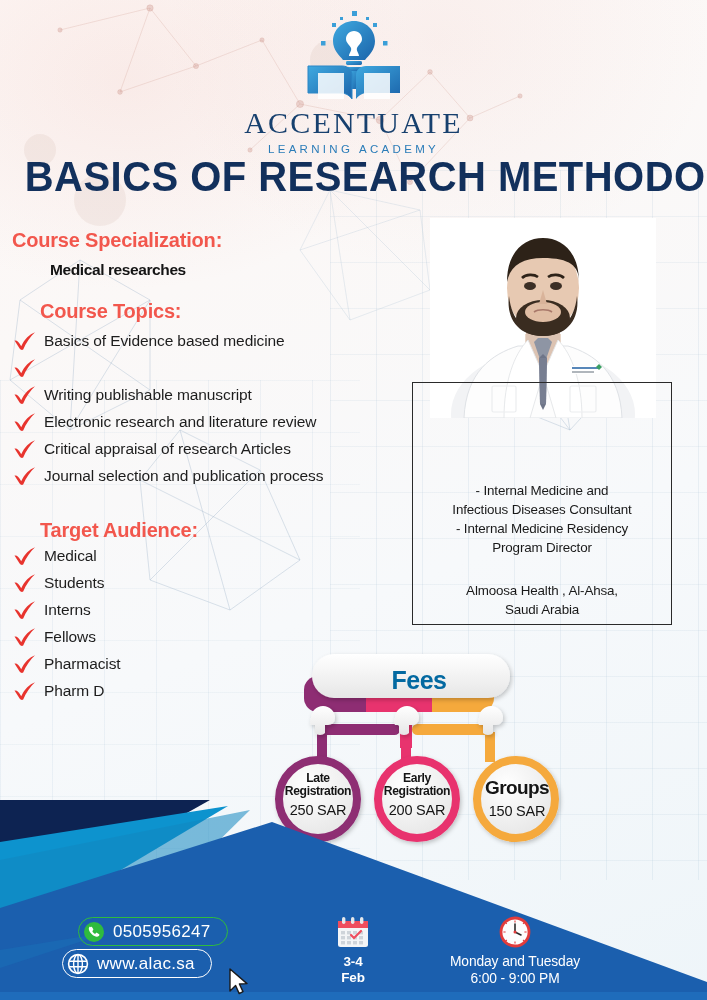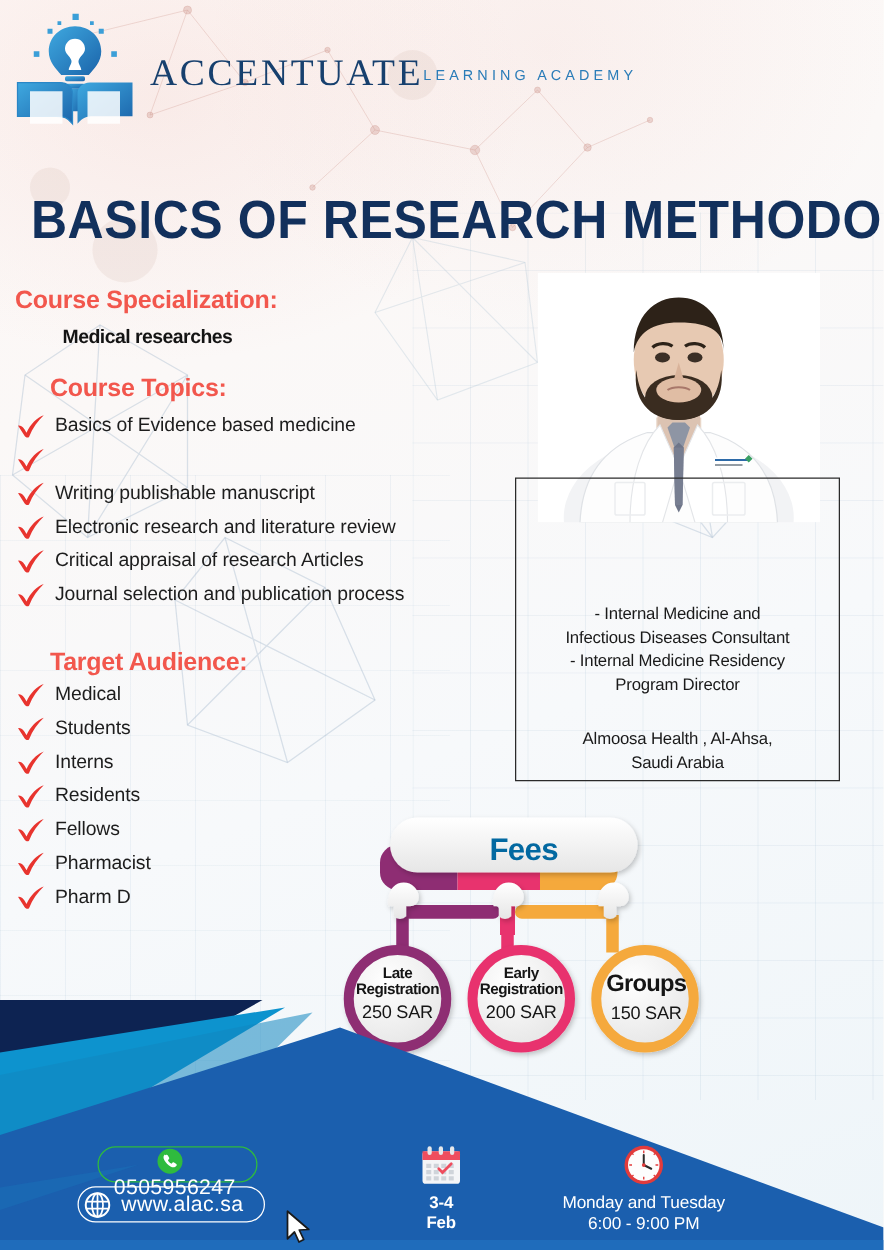--- a/index.html
+++ b/index.html
@@ -36,21 +36,21 @@
     background-image:
       linear-gradient(to right, rgba(150,180,205,0.13) 1px, transparent 1px),
       linear-gradient(to bottom, rgba(150,180,205,0.10) 1px, transparent 1px);
     background-size: 52px 52px;
   }
   .bg-svg { position: absolute; inset: 0; }
 
   
   .logo-wrap {
     position: absolute; left: 0; right: 0; top: 10px;
-    display: flex; flex-direction: row; align-items: center;
+    display: flex; flex-direction: column; align-items: center;
   }
   .logo-mark { width: 120px; height: 96px; }
   .logo-name {
     font-family: "Liberation Serif", serif;
     font-size: 30px; letter-spacing: 2.2px;
     color: #17406e; font-weight: 400; line-height: 1;
     margin-top: 2px;
   }
   .logo-sub {
     font-family: "Liberation Sans", sans-serif;
@@ -151,21 +151,21 @@
   .circ-amt { font-size: 14.5px; margin-top: 4px; letter-spacing: -0.2px; }
 
   
   .footer-svg { position: absolute; left: 0; bottom: 0; width: 707px; height: 200px; }
   .pill {
     position: absolute;
     display: flex; align-items: center;
     height: 29px; border-radius: 15px;
     padding: 0 16px 0 4px;
   }
-  #pill-phone { left: 78px; top: 917px; border: 1.6px solid #2fbb3e; flex-direction: column; }
+  #pill-phone { left: 78px; top: 917px; border: 1.6px solid #2fbb3e; }
   #pill-web   { left: 62px; top: 949px; border: 1.6px solid #ffffff; }
   .pill-txt { color: #fff; font-size: 17px; letter-spacing: 0.3px; margin-left: 8px; }
   .pill-icon { width: 22px; height: 22px; flex: 0 0 22px; }
 
   .info-block { position: absolute; text-align: center; color: #fff; }
   #date-block { left: 312px; top: 915px; width: 82px; }
   #time-block { left: 400px; top: 915px; width: 230px; }
   .info-ico { height: 34px; display: flex; align-items: center; justify-content: center; }
   .info-txt { font-size: 13.5px; line-height: 1.22; margin-top: 5px; font-weight: bold; letter-spacing: -0.1px; }
   #time-block .info-txt { font-weight: normal; font-size: 13.8px; }
@@ -313,26 +313,20 @@
       <div class="li">
         <svg class="chk" viewBox="0 0 26 20">
           <path d="M2.5 9.5 C5 9 7 11 9.2 15.2 C12.5 8 17.5 3.2 23 1.2 C18.4 5.6 14 11.4 11.2 18.6 C10.2 19.4 8.4 19 7.6 17.6 Z" fill="#e8342e"></path>
         </svg>
         <span class="li-text">Interns</span>
       </div>
       <div class="li">
         <svg class="chk" viewBox="0 0 26 20">
           <path d="M2.5 9.5 C5 9 7 11 9.2 15.2 C12.5 8 17.5 3.2 23 1.2 C18.4 5.6 14 11.4 11.2 18.6 C10.2 19.4 8.4 19 7.6 17.6 Z" fill="#e8342e"></path>
         </svg>
-        <span class="li-text">Residents</span>
-      </div>
-      <div class="li">
-        <svg class="chk" viewBox="0 0 26 20">
-          <path d="M2.5 9.5 C5 9 7 11 9.2 15.2 C12.5 8 17.5 3.2 23 1.2 C18.4 5.6 14 11.4 11.2 18.6 C10.2 19.4 8.4 19 7.6 17.6 Z" fill="#e8342e"></path>
-        </svg>
         <span class="li-text">Fellows</span>
       </div>
       <div class="li">
         <svg class="chk" viewBox="0 0 26 20">
           <path d="M2.5 9.5 C5 9 7 11 9.2 15.2 C12.5 8 17.5 3.2 23 1.2 C18.4 5.6 14 11.4 11.2 18.6 C10.2 19.4 8.4 19 7.6 17.6 Z" fill="#e8342e"></path>
         </svg>
         <span class="li-text">Pharmacist</span>
       </div>
       <div class="li">
         <svg class="chk" viewBox="0 0 26 20">

